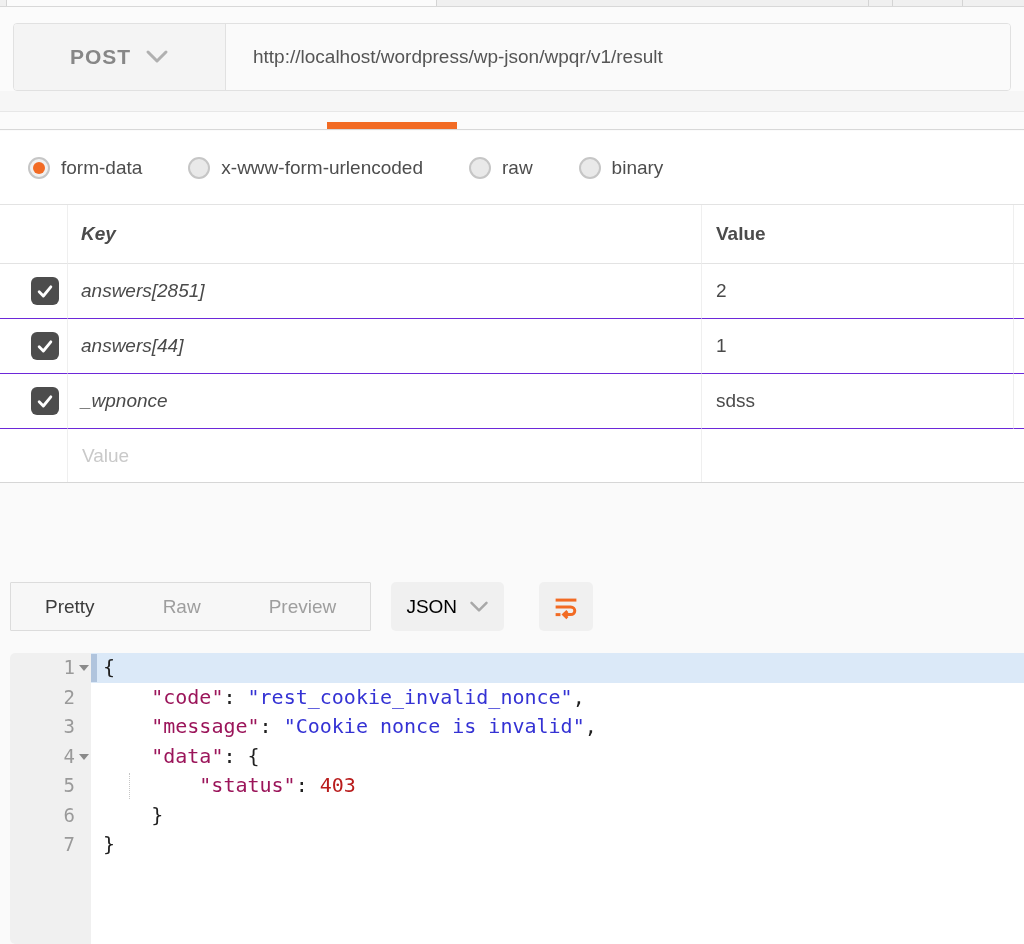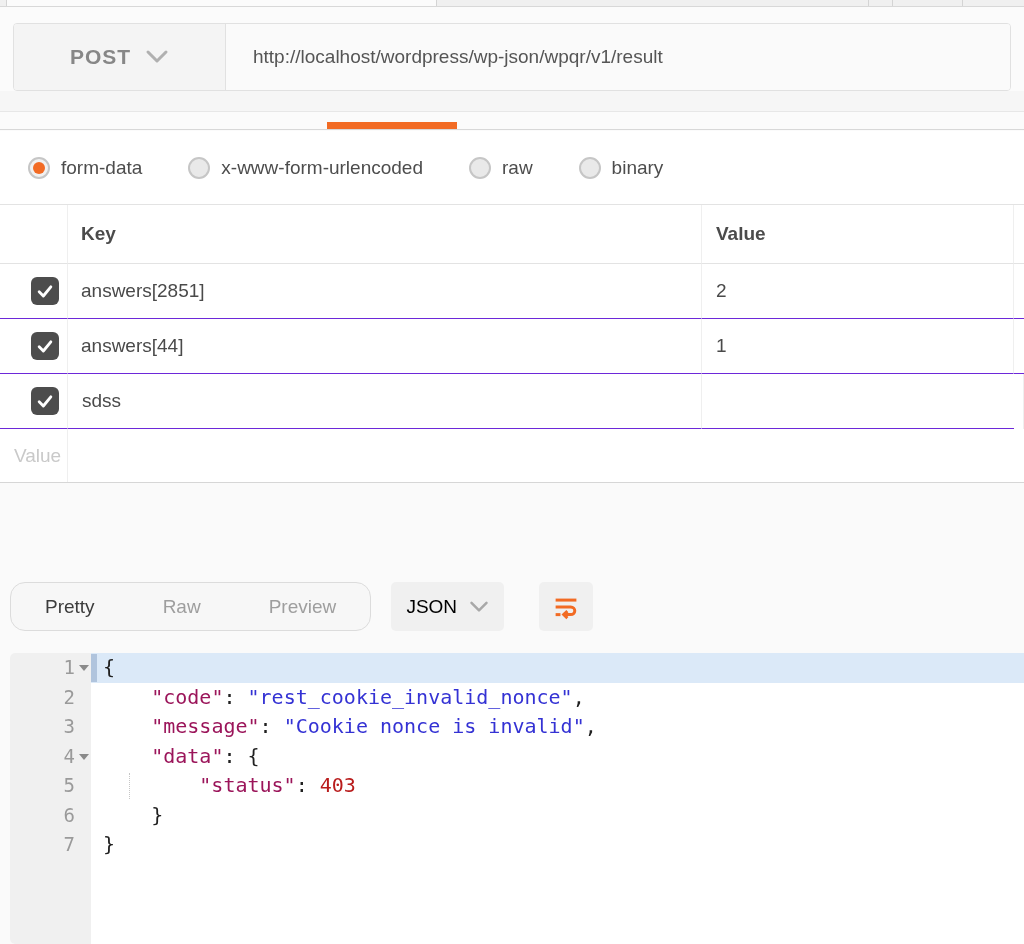--- a/index.html
+++ b/index.html
@@ -31,35 +31,35 @@
   .radio-circle.sel { background:#f1f1f1; }
   .radio-circle.sel::after { content:""; position:absolute; left:3px; top:3px; width:12px; height:12px; border-radius:50%; background:#f26b24; }
   .radio-label { font-size:19px; color:#4d4d4d; }
 
   
   #params-table { position:absolute; left:0; top:204px; width:1024px; height:279px; background:#fff; border-top:1px solid #e3e3e3; border-bottom:1px solid #d6d6d6; display:grid; grid-template-columns:68px 634px 312px 10px; grid-template-rows:59px 55px 55px 55px 53px; }
   .tcell { border-right:1px solid #efefef; border-bottom:1px solid #6d28d9; display:flex; align-items:center; overflow:hidden; }
   .tcell.lastcol { border-right:none; }
   .tcell.hdr { border-bottom:1px solid #e3e3e3; font-weight:700; font-size:19px; color:#4b4b4b; }
   .tcell.botrow { border-bottom:none; }
-  .keycell { padding-left:13px; font-size:19px; color:#4a4a4a; }
+  .keycell { padding-left:13px; font-size:19px; color:#4a4a4a;font-style:italic; }
   .valcell { padding-left:14px; font-size:19px; color:#4a4a4a; }
   .ph { color:#c9c9c9; }
   .checkbox { width:28px; height:28px; margin-left:31px; border-radius:6px; background:#4d4d4d; display:flex; align-items:center; justify-content:center; cursor:pointer; flex:none; }
 
   
   #response { position:absolute; left:0; top:483px; width:1024px; height:461px; background:#fafafa; }
   #resp-tabs { position:relative; height:73px; border-bottom:1px solid #e3e3e3; display:flex; align-items:center; padding-left:21px; gap:57px; }
   .resp-tab { font-size:20px; color:#9e9e9e; cursor:pointer; white-space:nowrap; }
   .resp-tab.active { color:#3a3a3a; }
   .tab-count { color:#2d7fd9; }
   #resp-underline { position:absolute; left:0; bottom:-1px; width:99px; height:7px; }
 
   #viewer-toolbar { position:absolute; left:10px; top:99px; display:flex; align-items:center; }
-  #mode-group { height:49px; border:1px solid #dcdcdc; background:#f7f7f7; border-radius:15px; display:flex; align-items:flex-start; }
+  #mode-group { height:49px; border:1px solid #dcdcdc; background:#f7f7f7; border-radius:1px; display:flex; align-items:flex-start; }
   .mode-btn { font-size:19px; color:#9e9e9e; padding:0 34px; cursor:pointer; line-height:47px; }
   .mode-btn.active { color:#3c3c3c; }
   #lang-select { margin-left:20px; height:49px; width:113px; background:#f0f0f0; border-radius:5px; display:flex; align-items:center; justify-content:center; gap:12px; cursor:pointer; }
   #lang-label { font-size:19px; color:#000000; }
   #wrap-btn { margin-left:35px; height:49px; width:54px; background:#f0f0f0; border-radius:5px; display:flex; align-items:center; justify-content:center; cursor:pointer; }
 
   
   #code-panel { position:absolute; left:10px; right:0; top:170px; bottom:0; background:#fff; border-top-left-radius:5px; border-bottom-left-radius:5px; overflow:hidden; display:flex; flex-direction:column; font-family:"DejaVu Sans Mono", monospace; font-size:20px; }
   .code-line { display:flex; height:29.5px; flex:none; }
   .code-line.filler { flex:1; height:auto; }
@@ -147,20 +147,21 @@
       <div class="tcell keycell">answers[44]</div>
       <div class="tcell valcell">1</div>
       <div class="tcell  lastcol"></div>
       <div class="tcell ">
         <span class="checkbox">
           <svg width="20" height="20" viewBox="0 0 24 24">
             <polyline points="5,13 10,18 19,7" fill="none" stroke="#fff" stroke-width="3.4" stroke-linecap="round" stroke-linejoin="round"></polyline>
           </svg>
         </span>
       </div>
+      <div class="tcell keycell">_wpnonce</div>
       <div class="tcell valcell">sdss</div>
       <div class="tcell  lastcol"></div>
       <div class="tcell botrow"></div>
       <div class="tcell botrow valcell ph">Value</div>
       <div class="tcell botrow lastcol"></div>
     </div>
 
   <div id="response">
 
     <div id="viewer-toolbar">

